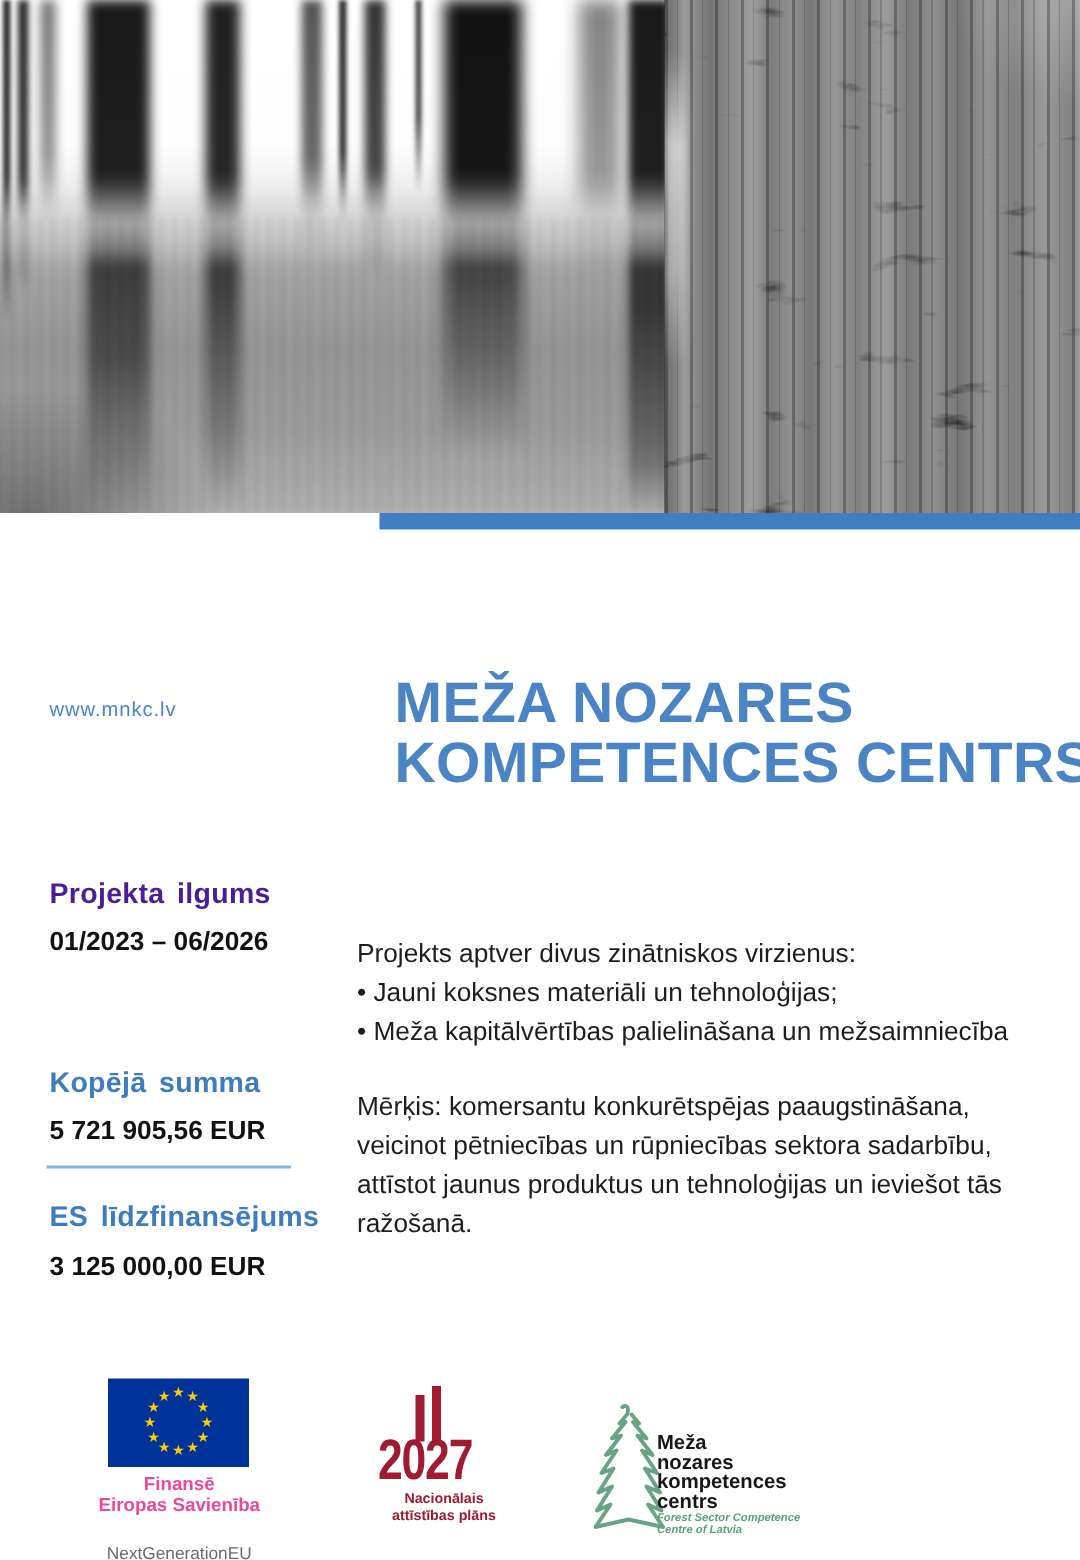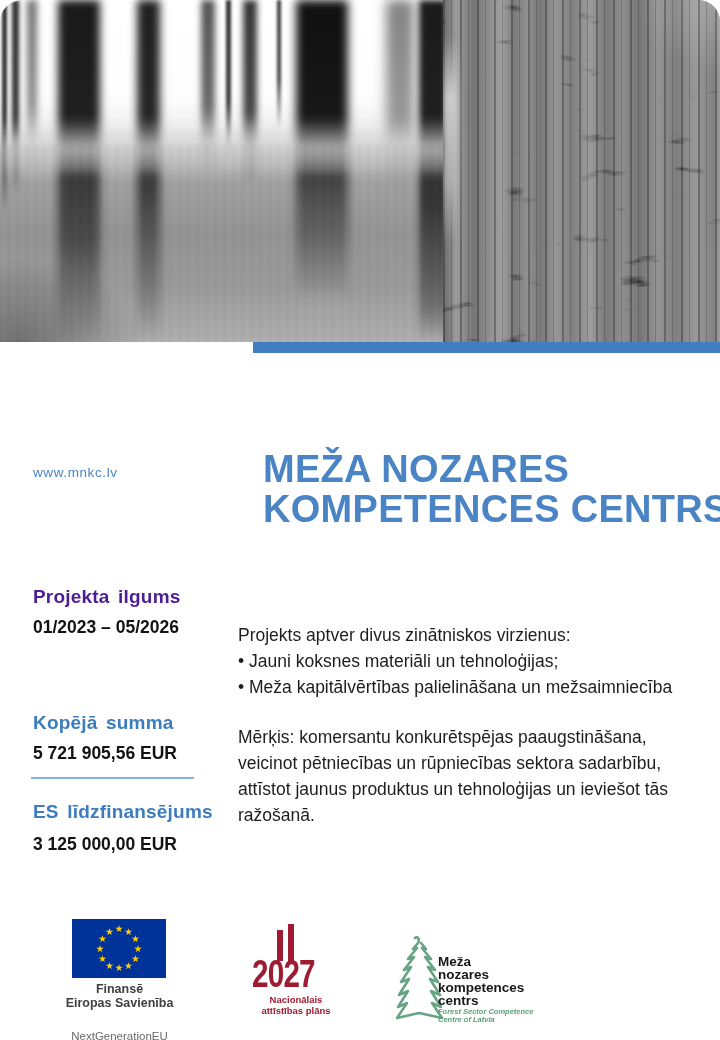--- a/index.html
+++ b/index.html
@@ -1,19 +1,18 @@
 <!DOCTYPE html>
 <html><head>
 <meta charset="utf-8">
 <style>
   html,body{margin:0;padding:0;}
   .page{
     position:relative;width:720px;height:1040px;background:#ffffff;overflow:hidden;
     font-family:"Liberation Sans","DejaVu Sans",sans-serif;
-    border-radius:22px;
   }
 
   
   .hero{position:absolute;left:0;top:0;width:720px;height:342px;overflow:hidden;}
   .forest{
     position:absolute;left:0;top:0;width:460px;height:342px;overflow:hidden;
     background:
       radial-gradient(ellipse 180px 120px at 4% 100%, rgba(45,45,45,.55), transparent 70%),
       linear-gradient(180deg,#ffffff 0%,#fdfdfd 28%,#f0f0f0 37%,#c2c2c2 45%,#a3a3a3 54%,#949494 68%,#9b9b9b 84%,#b3b3b3 100%);
   }
@@ -75,21 +74,21 @@
 
   
   .eu-flag{position:absolute;left:72px;top:919px;width:94px;height:59px;}
   .eu-star{position:absolute;width:10px;height:10px;font-size:9.5px;line-height:10px;text-align:center;transform:translate(-50%,-50%);}
   .eu-star::before{content:"★";}
   .s0 {left:47px;top:10px;} .s1 {left:56.5px;top:12.5px;} .s2 {left:63.5px;top:19.5px;}
   .s3 {left:66px;top:29.5px;} .s4 {left:63.5px;top:39.5px;} .s5 {left:56.5px;top:46.5px;}
   .s6 {left:47px;top:49px;} .s7 {left:37.5px;top:46.5px;} .s8 {left:30.5px;top:39.5px;}
   .s9 {left:28px;top:29.5px;} .s10{left:30.5px;top:19.5px;} .s11{left:37.5px;top:12.5px;}
   .eu-text{position:absolute;left:47px;top:983px;width:145px;text-align:center;}
-  .eu-text .b{font-size:12.5px;font-weight:bold;color:#404040;line-height:13.5px;white-space:nowrap;}
+  .eu-text .b{font-size:12.5px;font-weight:bold;color:#ec4899;line-height:13.5px;white-space:nowrap;}
   .eu-text .g{font-size:11.5px;color:#6a6a6e;margin-top:20px;white-space:nowrap;}
 
   .nap{position:absolute;left:241px;top:919px;width:110px;}
   .nap-bar{position:absolute;}
   .nap-bar1{left:36px;top:11px;width:6px;height:31px;}
   .nap-bar2{left:46.5px;top:5px;width:6.5px;height:37px;}
   .nap-year{position:absolute;left:11px;top:34px;font-size:38px;font-weight:bold;letter-spacing:-1px;transform:scaleX(.78);transform-origin:left top;}
   .nap-sub{position:absolute;left:0px;top:76px;width:110px;text-align:center;font-size:9.5px;font-weight:bold;line-height:10.5px;}
   .nap-sub div{white-space:nowrap;}
 
@@ -137,21 +136,21 @@
   </div>
   <div class="accent-bar" style="background: rgb(63, 127, 193);"></div>
 
   <div class="website" style="color: rgb(74, 132, 197);">www.mnkc.lv</div>
   <div class="title" style="color: rgb(74, 132, 197);">
     <div>MEŽA NOZARES</div>
     <div>KOMPETENCES CENTRS</div>
   </div>
 
   <div class="lbl lbl-duration" style="color: #4c1d95;">Projekta ilgums</div>
-  <div class="val val-duration">01/2023 – 05/2026</div>
+  <div class="val val-duration">01/2023 – 06/2026</div>
   <div class="lbl lbl-total" style="color: rgb(60, 124, 191);">Kopējā summa</div>
   <div class="val val-total">5 721 905,56 EUR</div>
   <div class="divider"></div>
   <div class="lbl lbl-cofin" style="color: rgb(60, 124, 191);">ES līdzfinansējums</div>
   <div class="val val-cofin">3 125 000,00 EUR</div>
 
   <div class="bodytext para1">
       <div>Projekts aptver divus zinātniskos virzienus:</div>
       <div>• Jauni koksnes materiāli un tehnoloģijas;</div>
       <div>• Meža kapitālvērtības palielināšana un mežsaimniecība</div>

